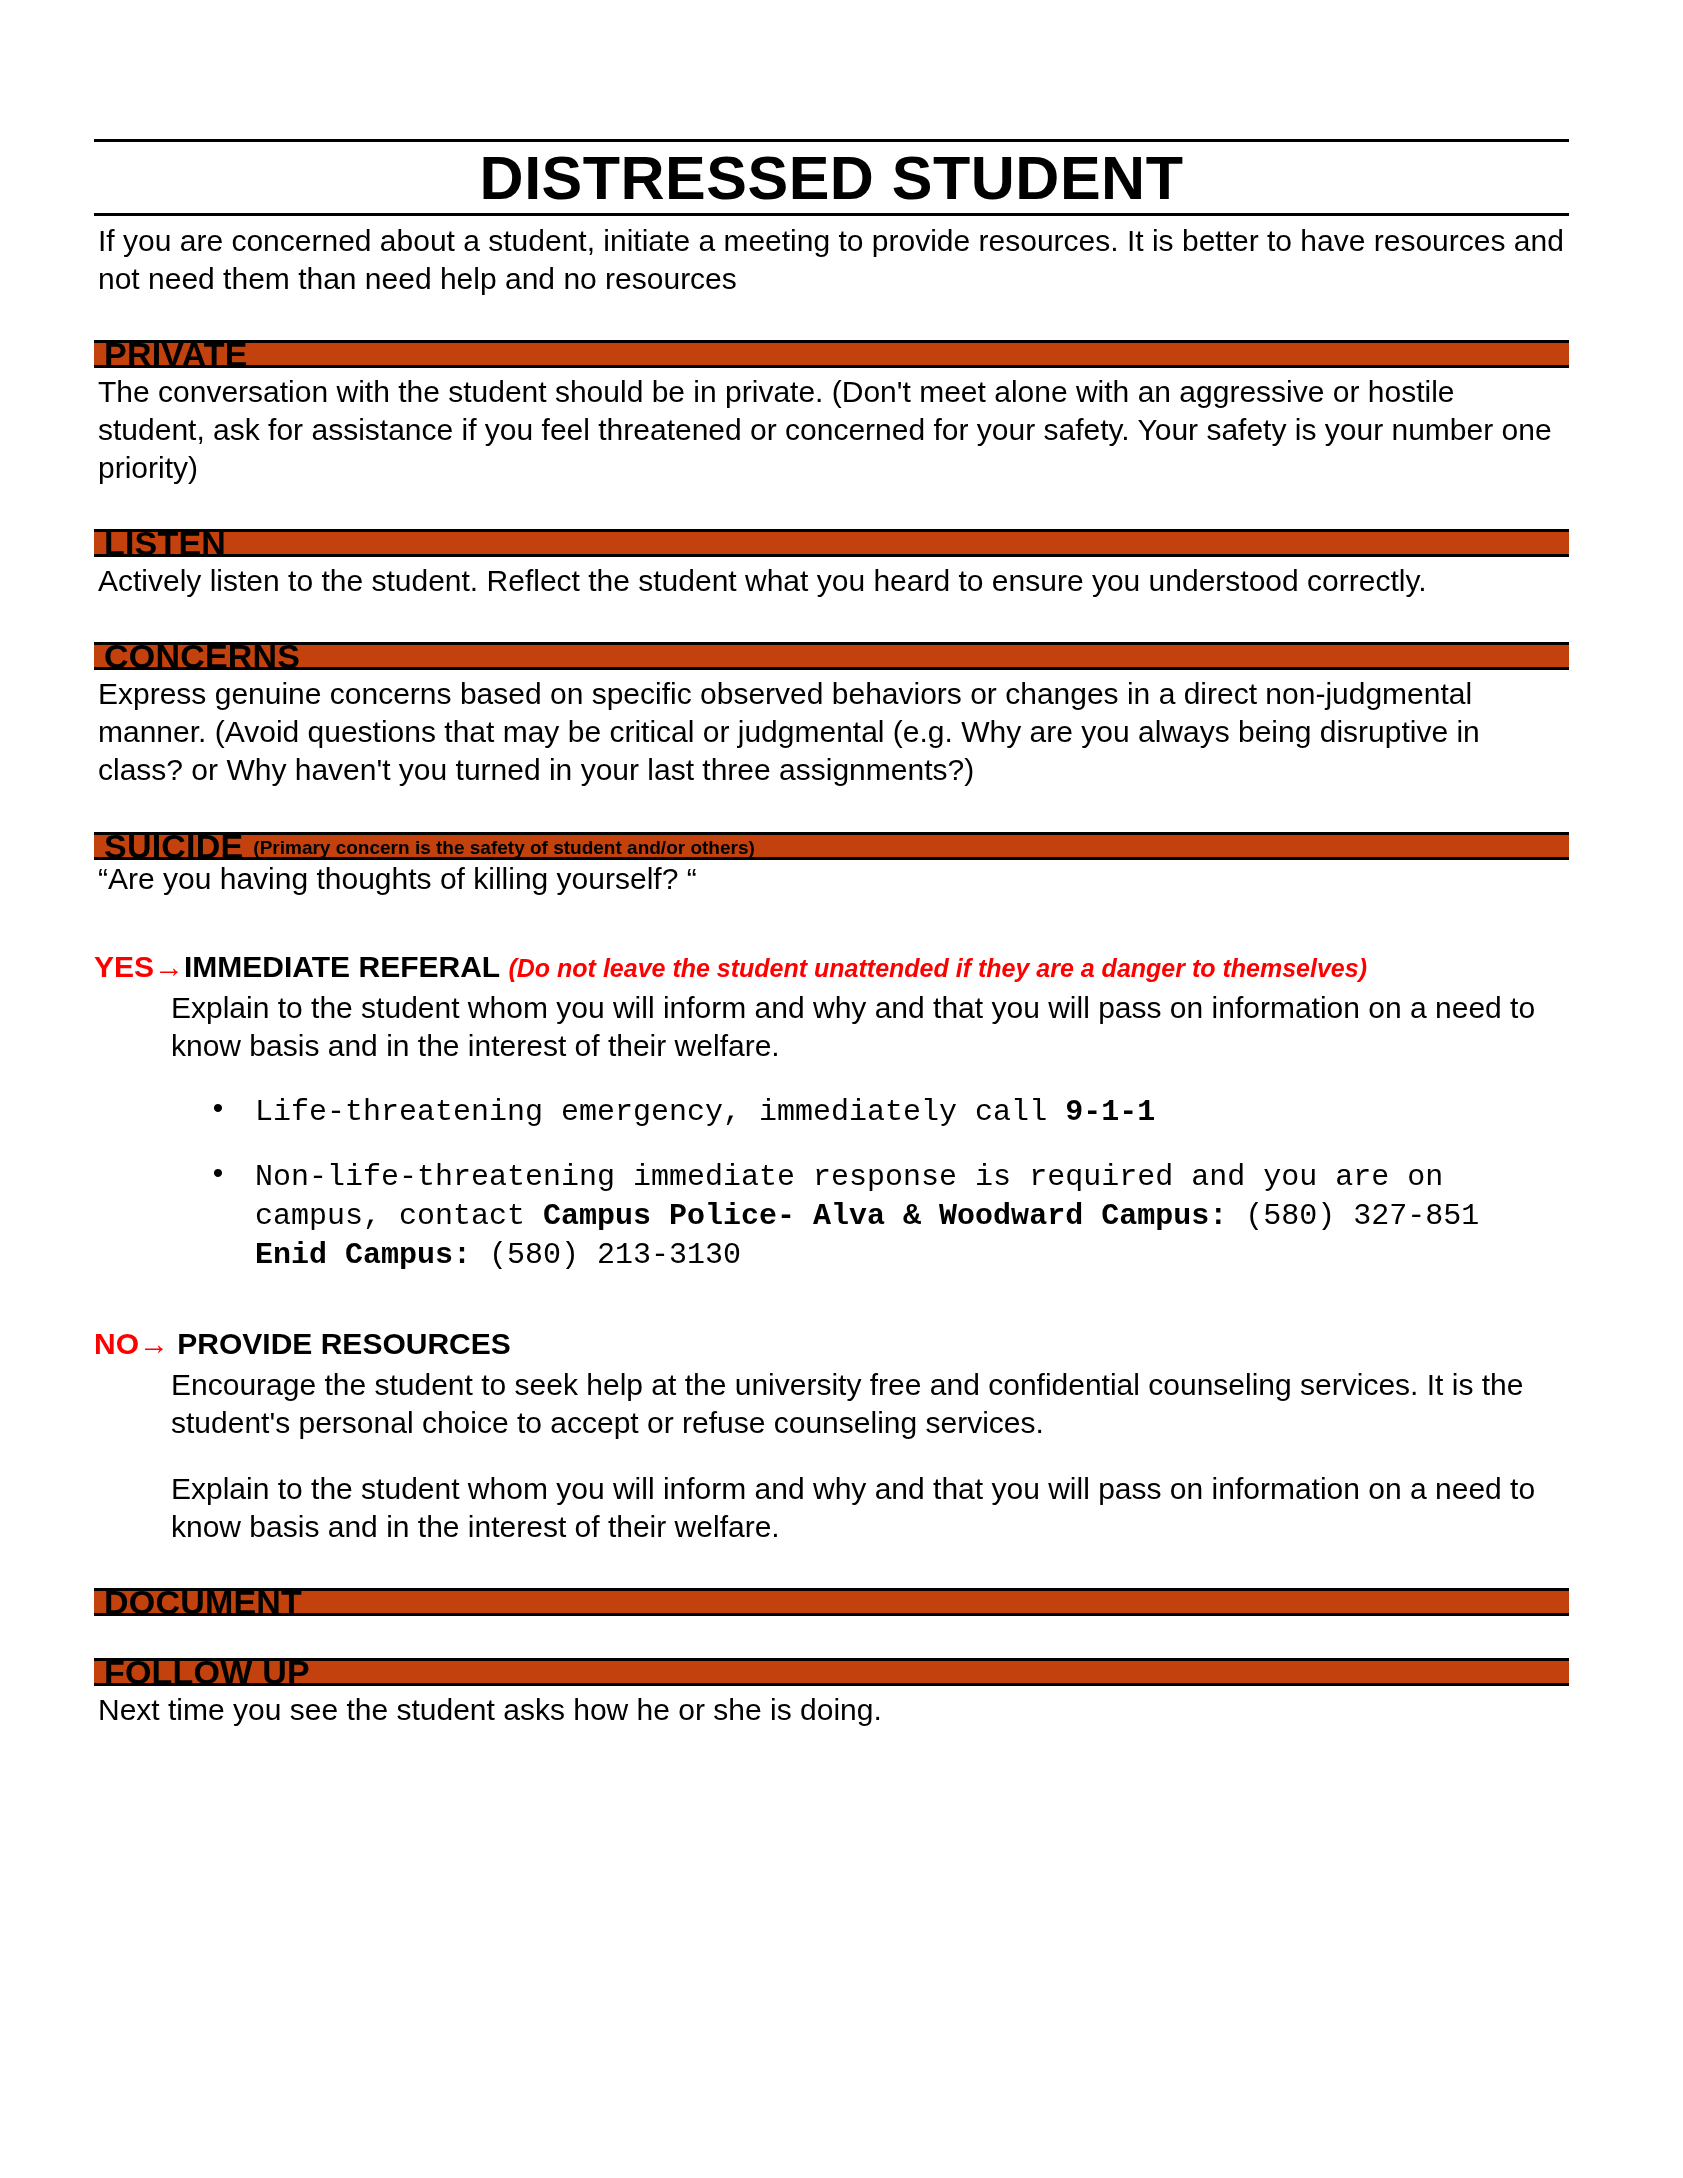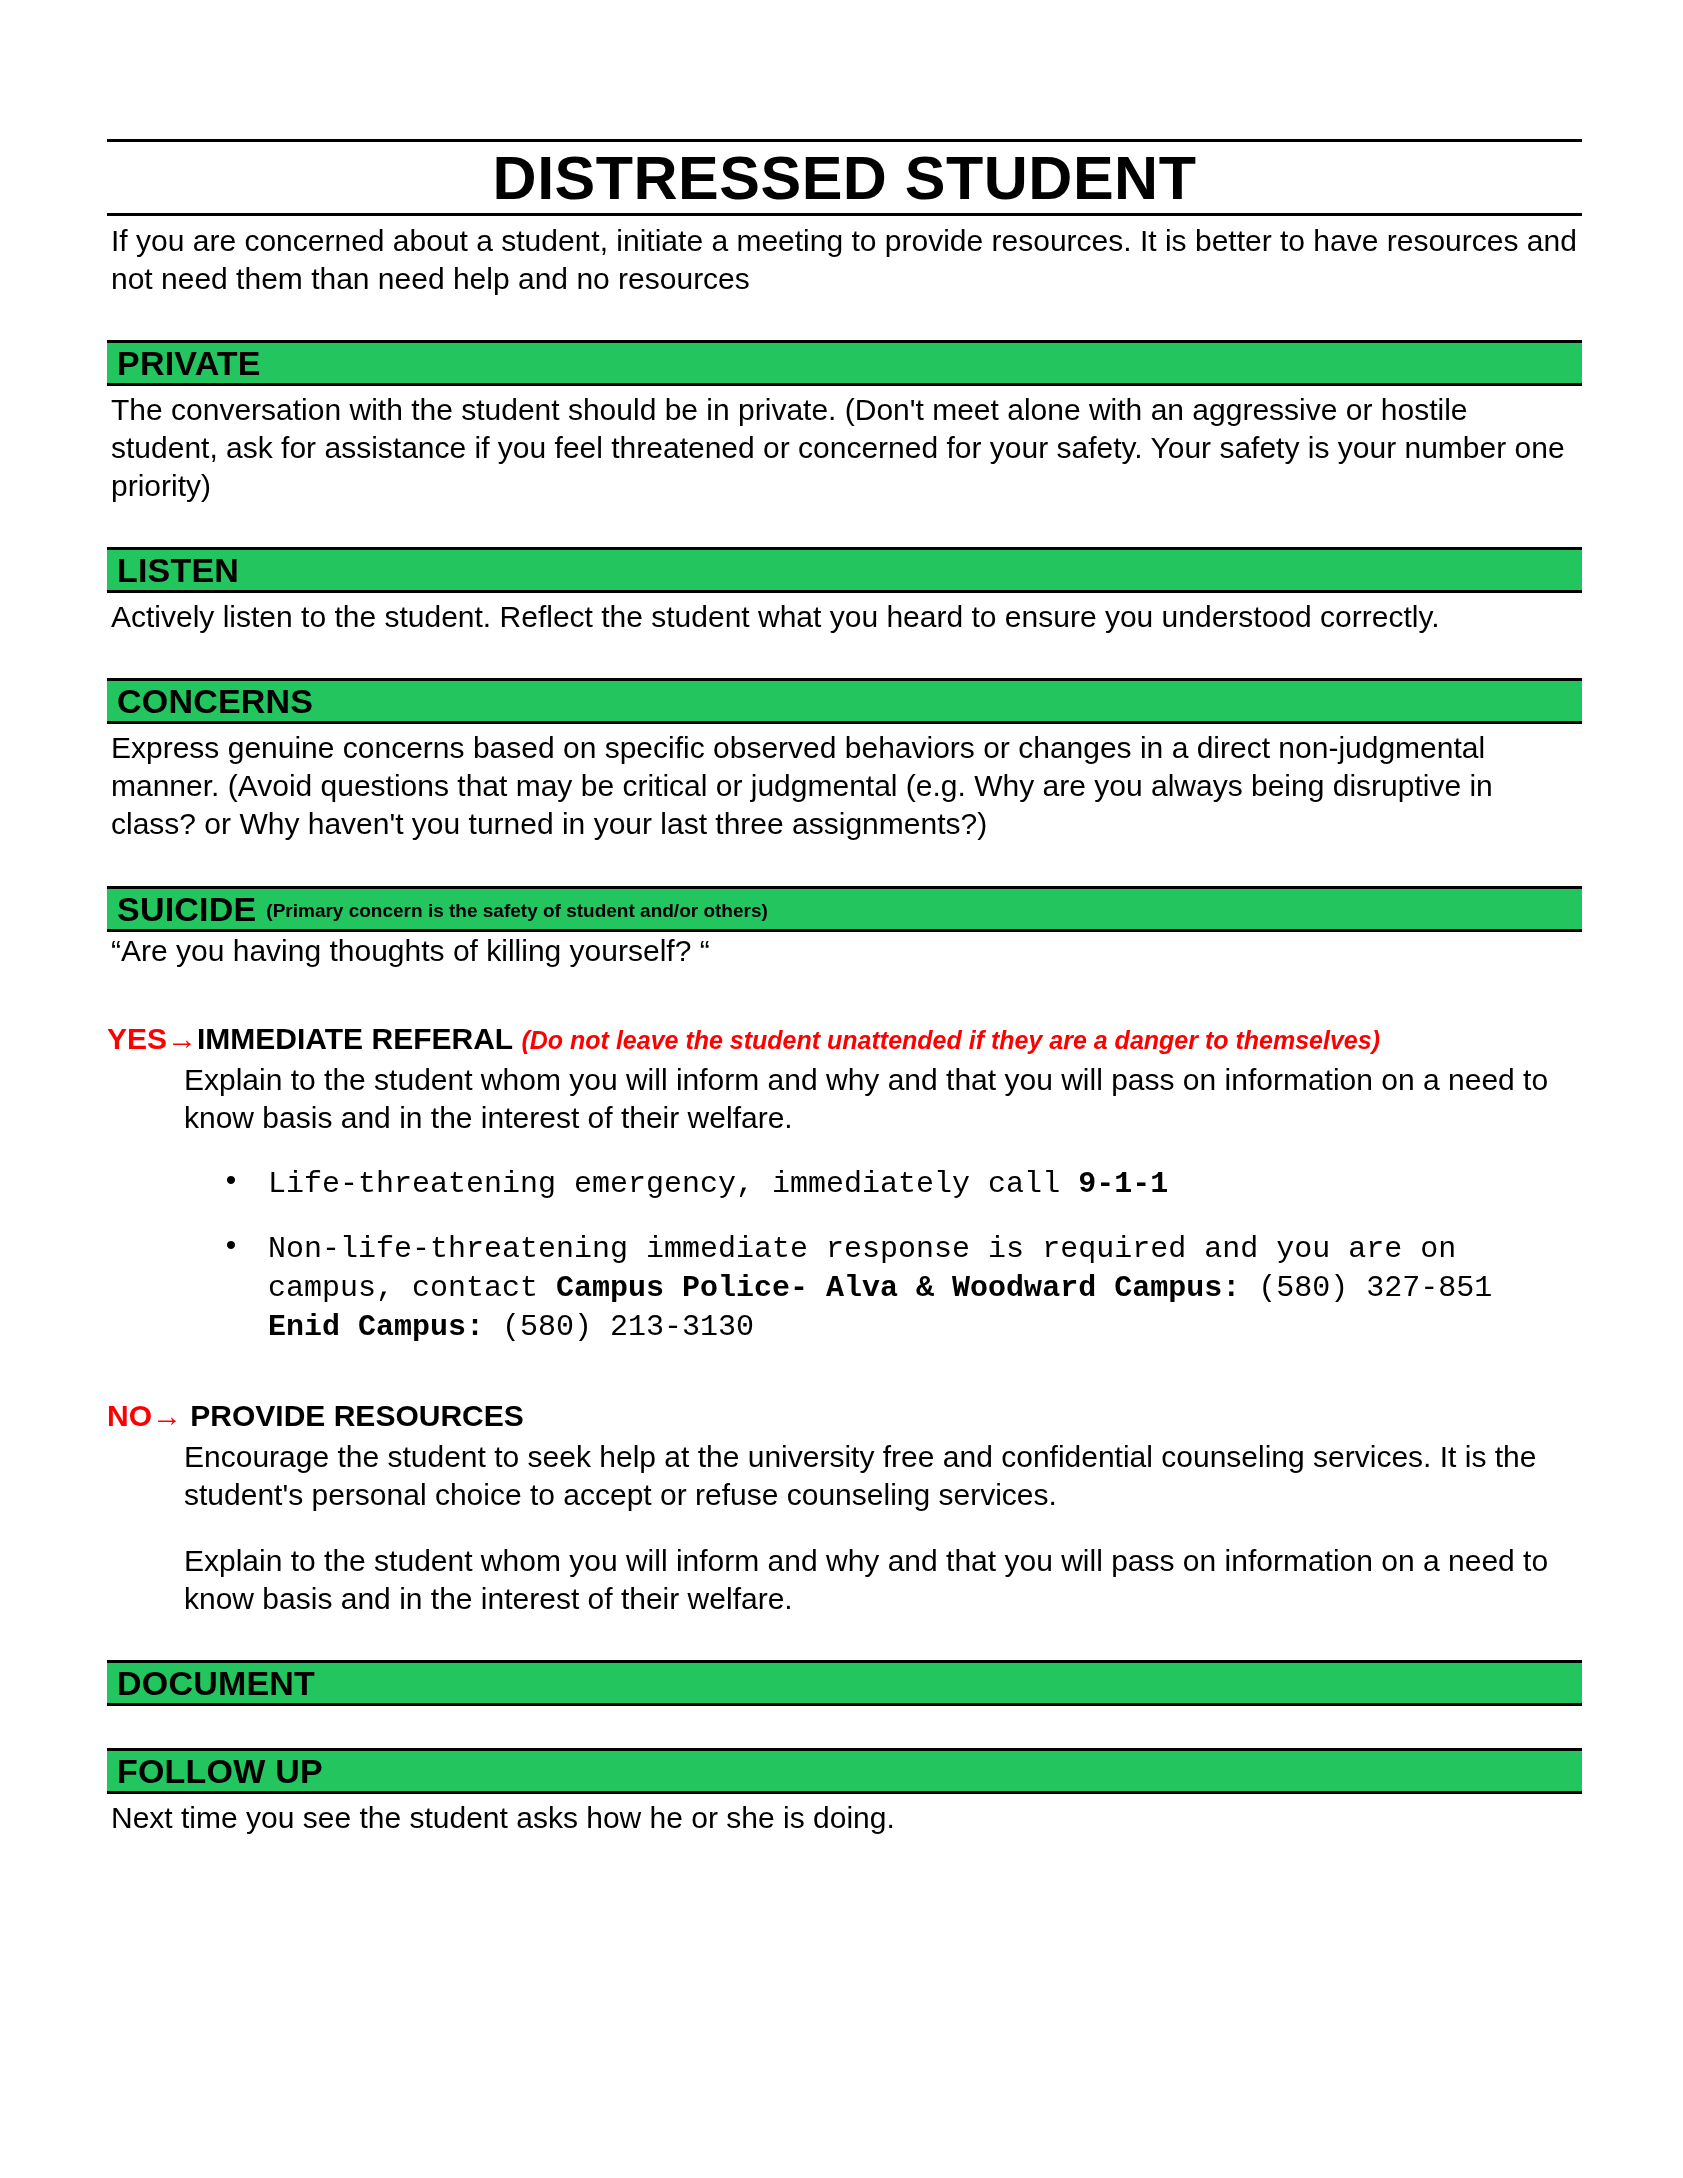--- a/index.html
+++ b/index.html
@@ -19,21 +19,21 @@
     position: relative;
     width: 1683px;
     height: 2178px;
     background: #ffffff;
     box-sizing: border-box;
     padding: 0;
   }
 
   .content {
     position: absolute;
-    left: 107px;
+    left: 94px;
     top: 139px;
     width: 1475px;
   }
 
   
   .title-rule-top {
     border-top: 3px solid #000000;
     width: 100%;
   }
   .doc-title {
@@ -58,26 +58,26 @@
     margin: 0;
     padding-left: 4px;
   }
   .intro {
     padding-left: 4px;
     margin-bottom: 0;
   }
 
   
   .banner {
-    background: #22c55e;
+    background: #c2410c;
     border-top: 3px solid #000000;
     border-bottom: 3px solid #000000;
     width: 100%;
     box-sizing: border-box;
-    height: 46px;
+    height: 28px;
     display: flex;
     align-items: center;
     padding-left: 10px;
   }
   .banner-title {
     font-size: 34px;
     font-weight: bold;
     color: #000000;
     line-height: 1;
     letter-spacing: 0.2px;

